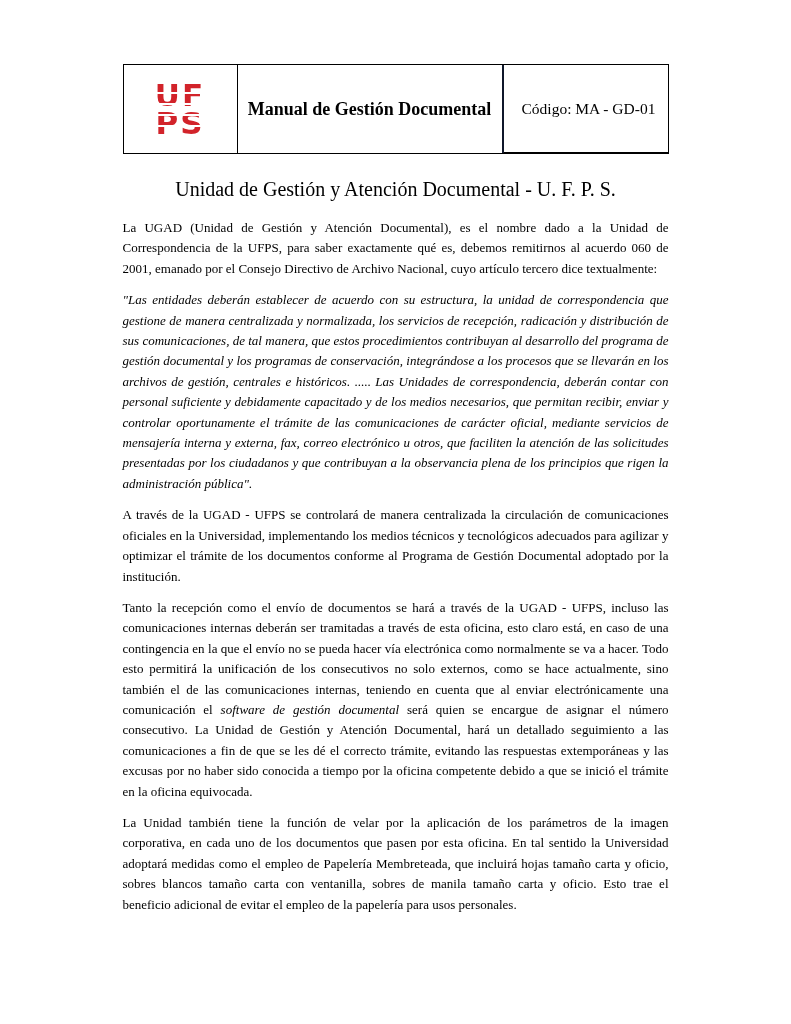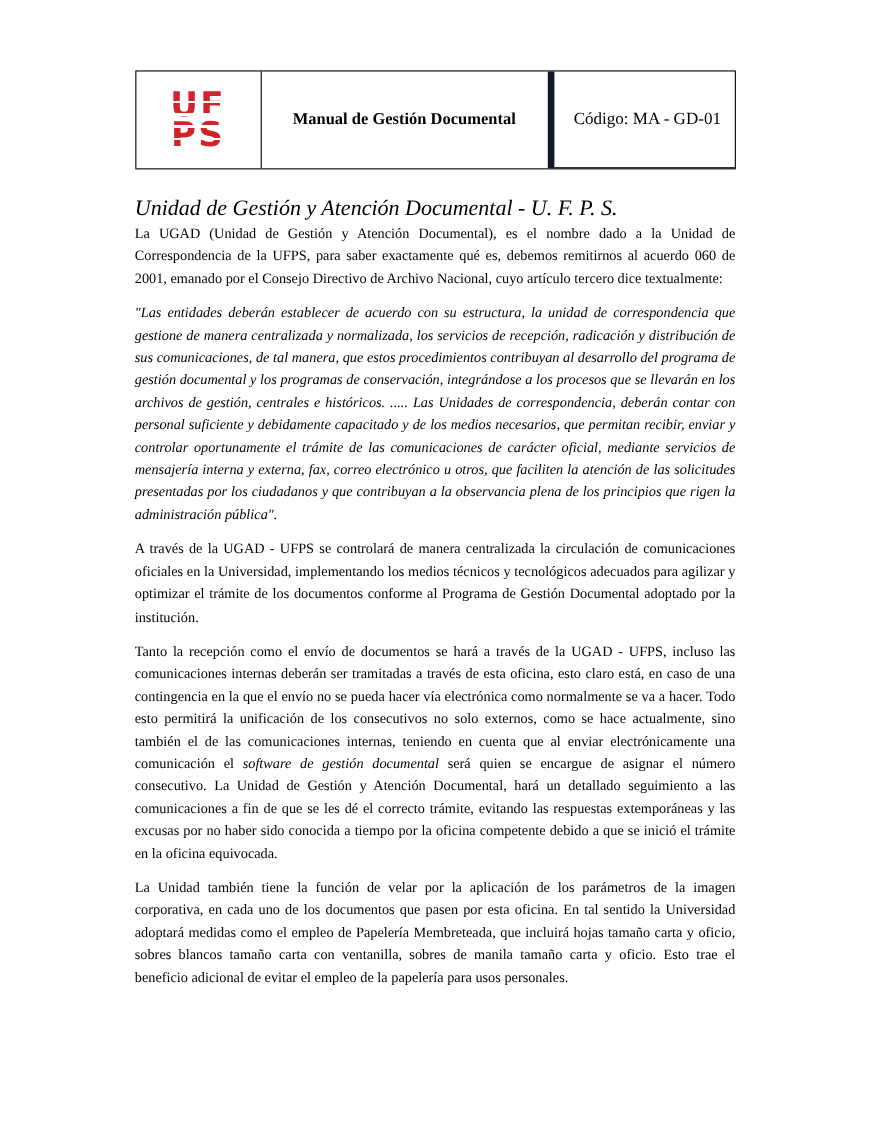--- a/index.html
+++ b/index.html
@@ -52,49 +52,48 @@
     left: 0; top: 2px; right: 0; bottom: 0;
     background: repeating-linear-gradient(
       180deg,
       rgba(255,255,255,0) 0px, rgba(255,255,255,0) 9px,
       #ffffff 9px, #ffffff 11px
     );
     pointer-events: none;
   }
   .title-cell {
     flex: 1;
-    border-right: 6px solid #0f172a;
+    border-right: 2px solid #0f172a;
     display: flex;
     align-items: center;
     justify-content: center;
     font-weight: bold;
-    font-size: 15px;
+    font-size: 18px;
   }
   .right-col {
     width: 164px;
     display: flex;
     flex-direction: row;
     gap: 19px;
   }
   .right-col .cell {
     flex: 1;
     display: flex;
     align-items: center;
     padding-left: 18px;
     font-size: 15.5px;
   }
   .code-cell {
     border-bottom: 1px solid #000000;
   }
   
   .doc-title {
     margin-top: 23px;
-    margin-bottom: 1px;
-    text-align: left;
-    font-style: italic;
+    margin-bottom: 17px;
+    text-align: center;
     font-size: 20px;
     line-height: 24px;
     white-space: nowrap;
   }
   .body-text p {
     margin: 0 0 11px 0;
     font-size: 13px;
     line-height: 20.4px;
     text-align: justify;
   }

